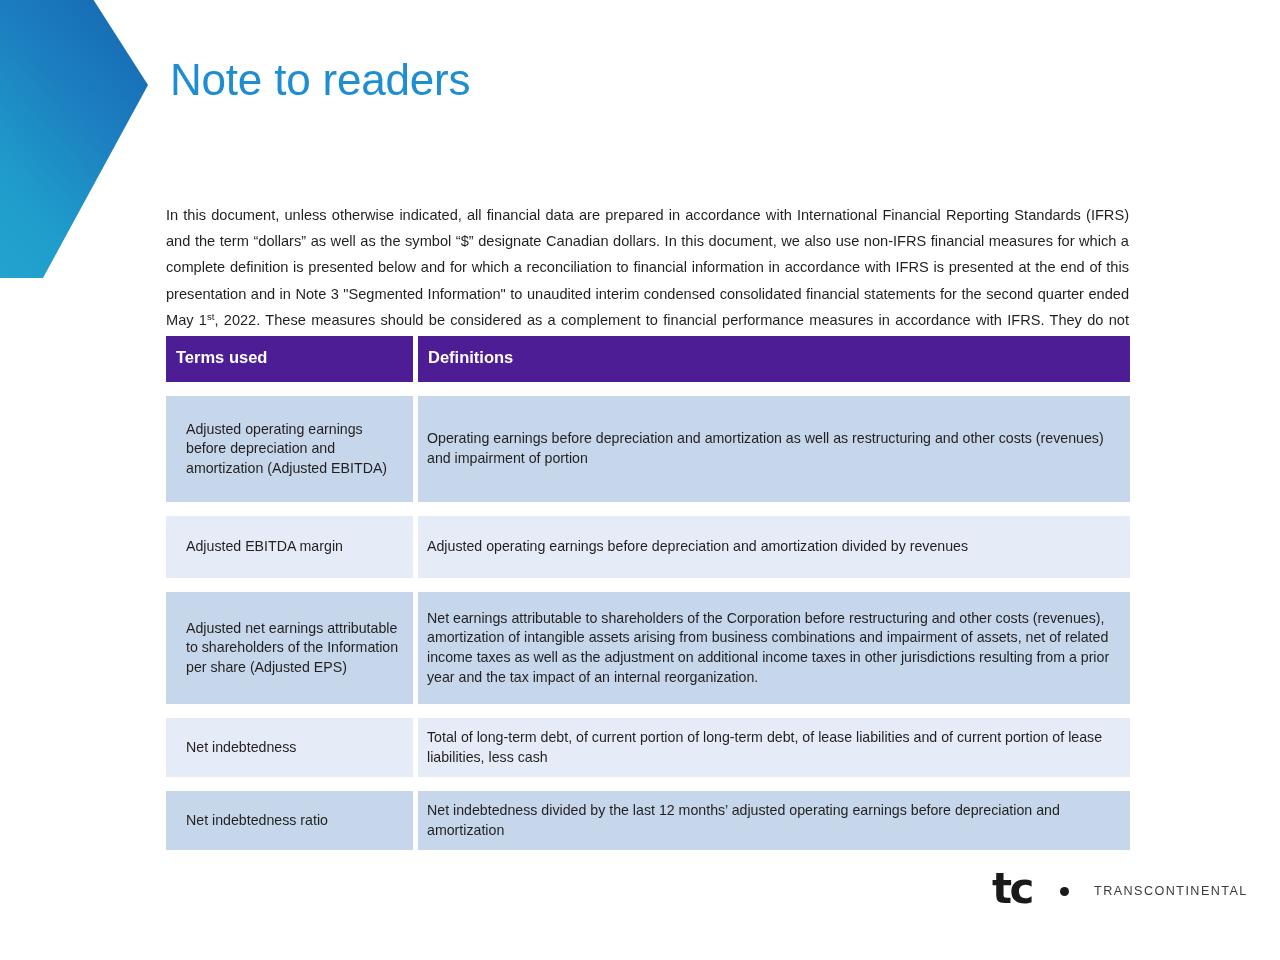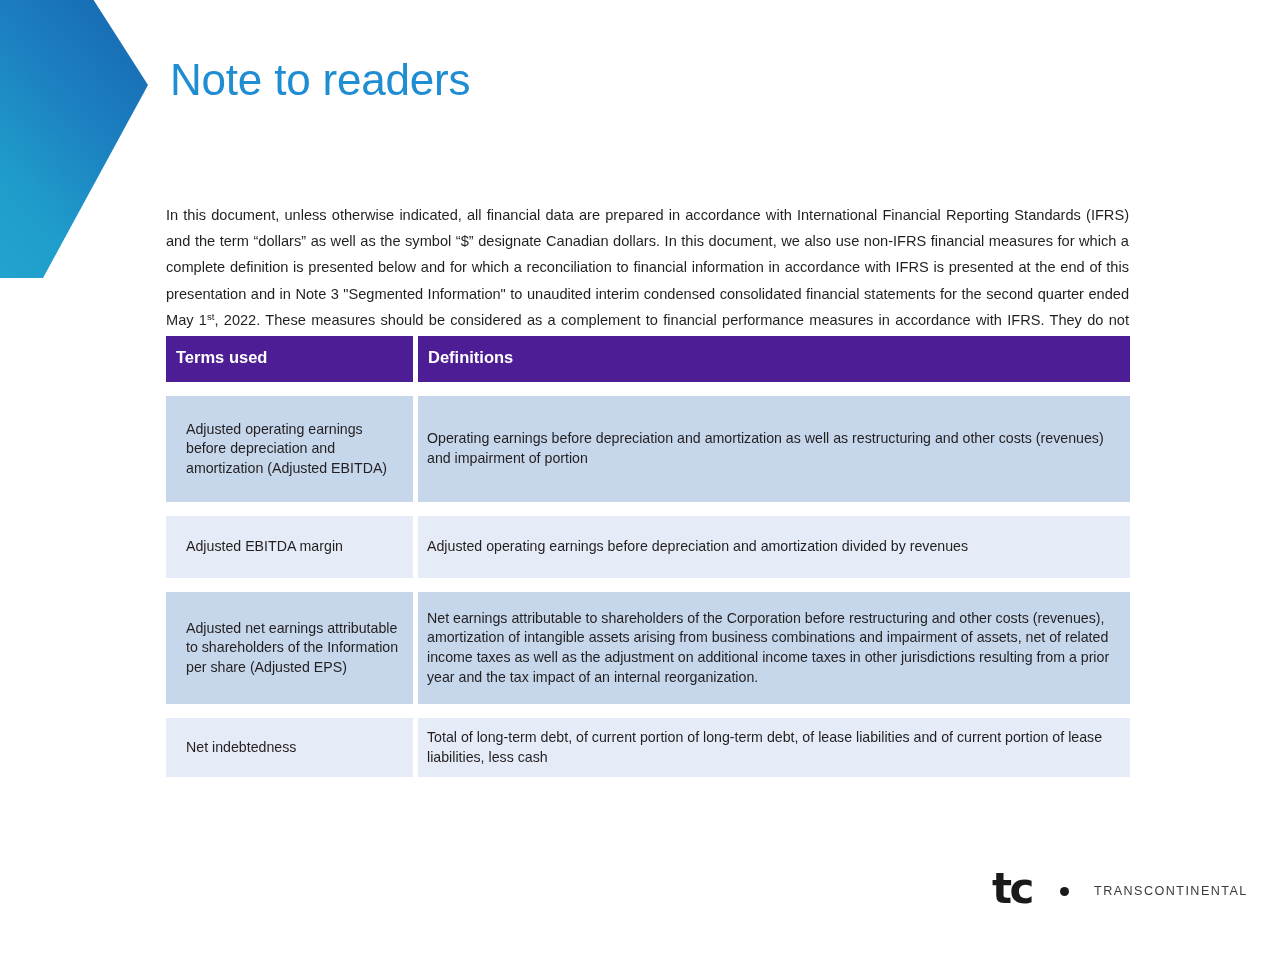--- a/index.html
+++ b/index.html
@@ -228,20 +228,25 @@
       <td class="term-cell">Net indebtedness</td>
       <td class="gap-cell"></td>
       <td class="def-cell">Total of long-term debt, of current portion of long-term debt, of lease liabilities and of current portion of lease liabilities, less cash</td>
     </tr>
     <tr class="spacer-row">
       <td></td>
         <td class="gap-cell"></td>
         <td></td>
     </tr>
 
+    <tr class="shade-a row-medium">
+      <td class="term-cell">Net indebtedness ratio</td>
+      <td class="gap-cell"></td>
+      <td class="def-cell">Net indebtedness divided by the last 12 months’ adjusted operating earnings before depreciation and amortization</td>
+    </tr>
   </tbody>
 </table>
 
 <div class="footer-logo">
   <span class="logo-tc">tc</span>
   <span class="logo-dot"></span>
   <span class="logo-word">TRANSCONTINENTAL</span>
   <span class="page-number">2</span>
 </div>
 

